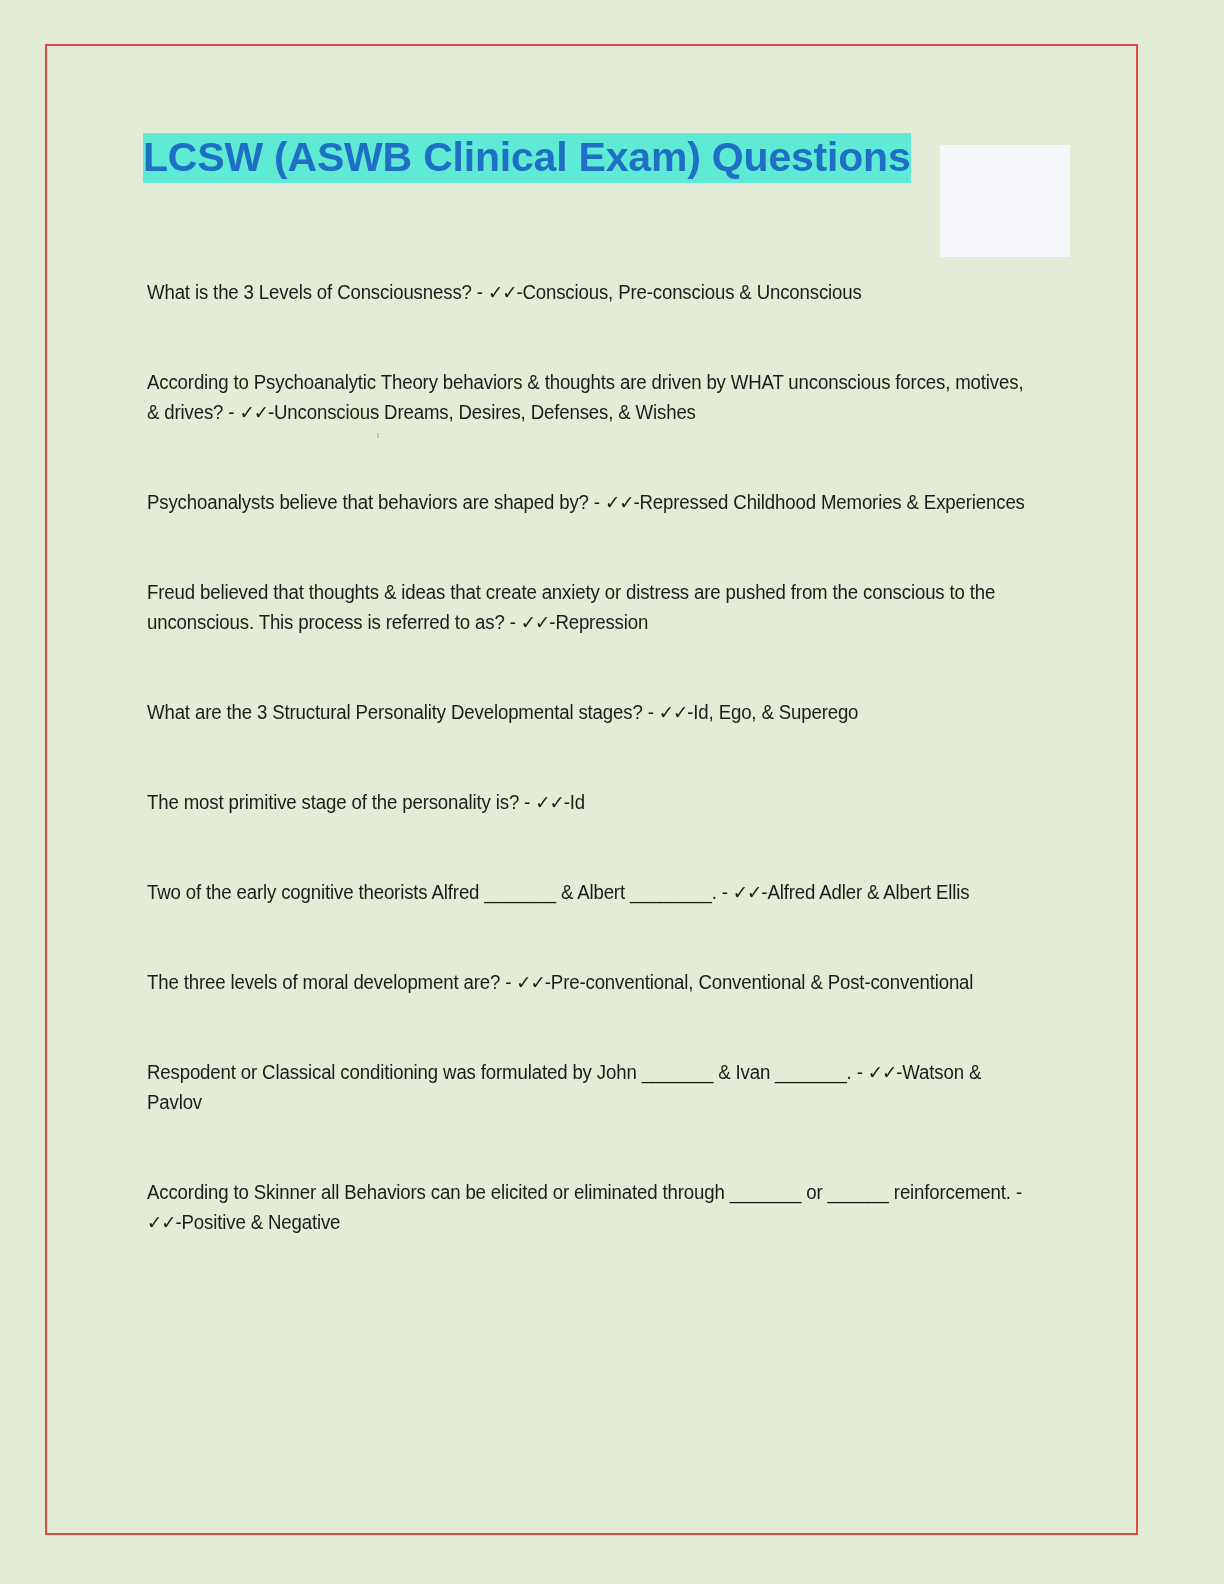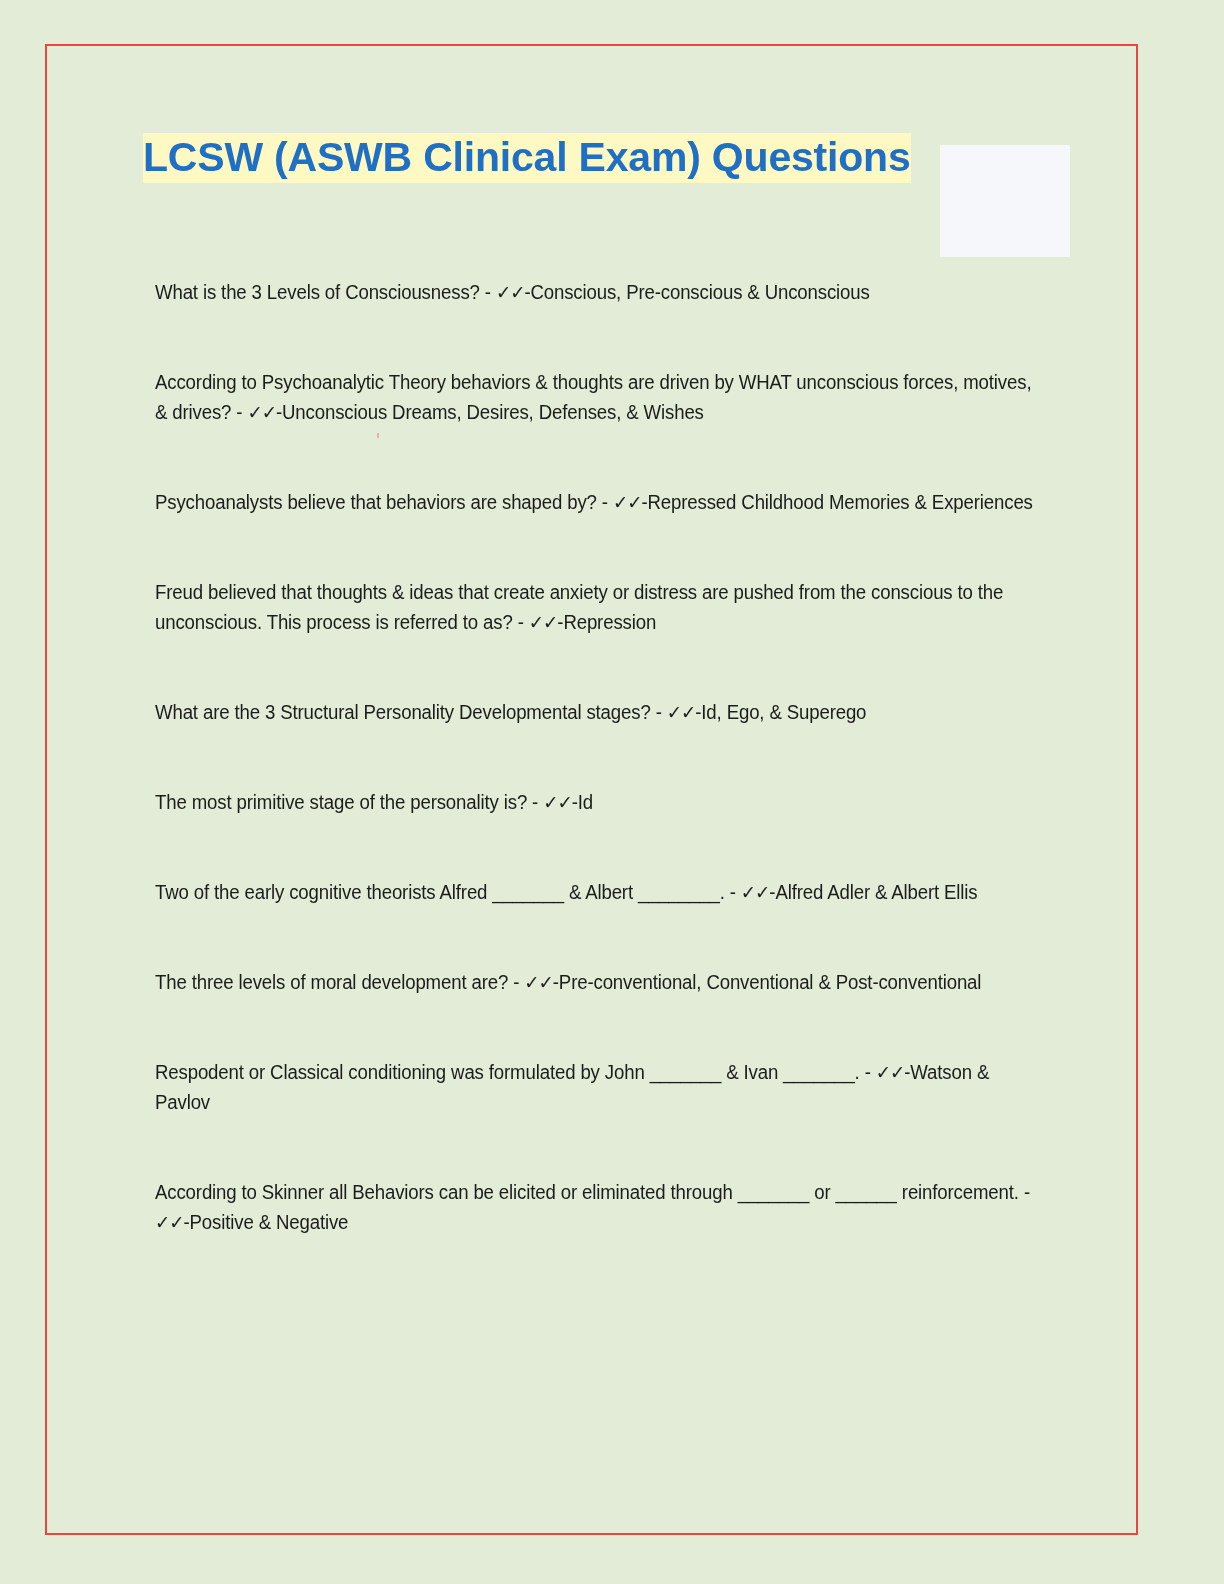--- a/index.html
+++ b/index.html
@@ -56,40 +56,40 @@
     margin: 0;
     font-family: "Liberation Sans", sans-serif;
     font-weight: bold;
     font-size: 41px;
     line-height: 54px;
     color: #1f6fc4;
     letter-spacing: -0.2px;
     width: 900px;
   }
   #doc-title .hl {
-    background: #fef9c3;
+    background: #5eead4;
     padding: 1px 0 3px 0;
     box-decoration-break: clone;
     -webkit-box-decoration-break: clone;
   }
 
   
   #ink-speck {
     position: absolute;
     left: 234px;
     top: 303px;
     width: 2px;
     height: 5px;
     background: #e5a89e;
     opacity: .85;
   }
 
   
   #qa-list {
-    margin: 12px;
+    margin: 4px;
     padding: 0;
     list-style: none;
     margin-top: 93px;
   }
   .qa-item {
     font-family: "Liberation Sans Narrow", "Liberation Sans", sans-serif;
     font-size: 19.5px;
     line-height: 30px;
     color: #1c1c1c;
     margin: 0 0 60px 0;

